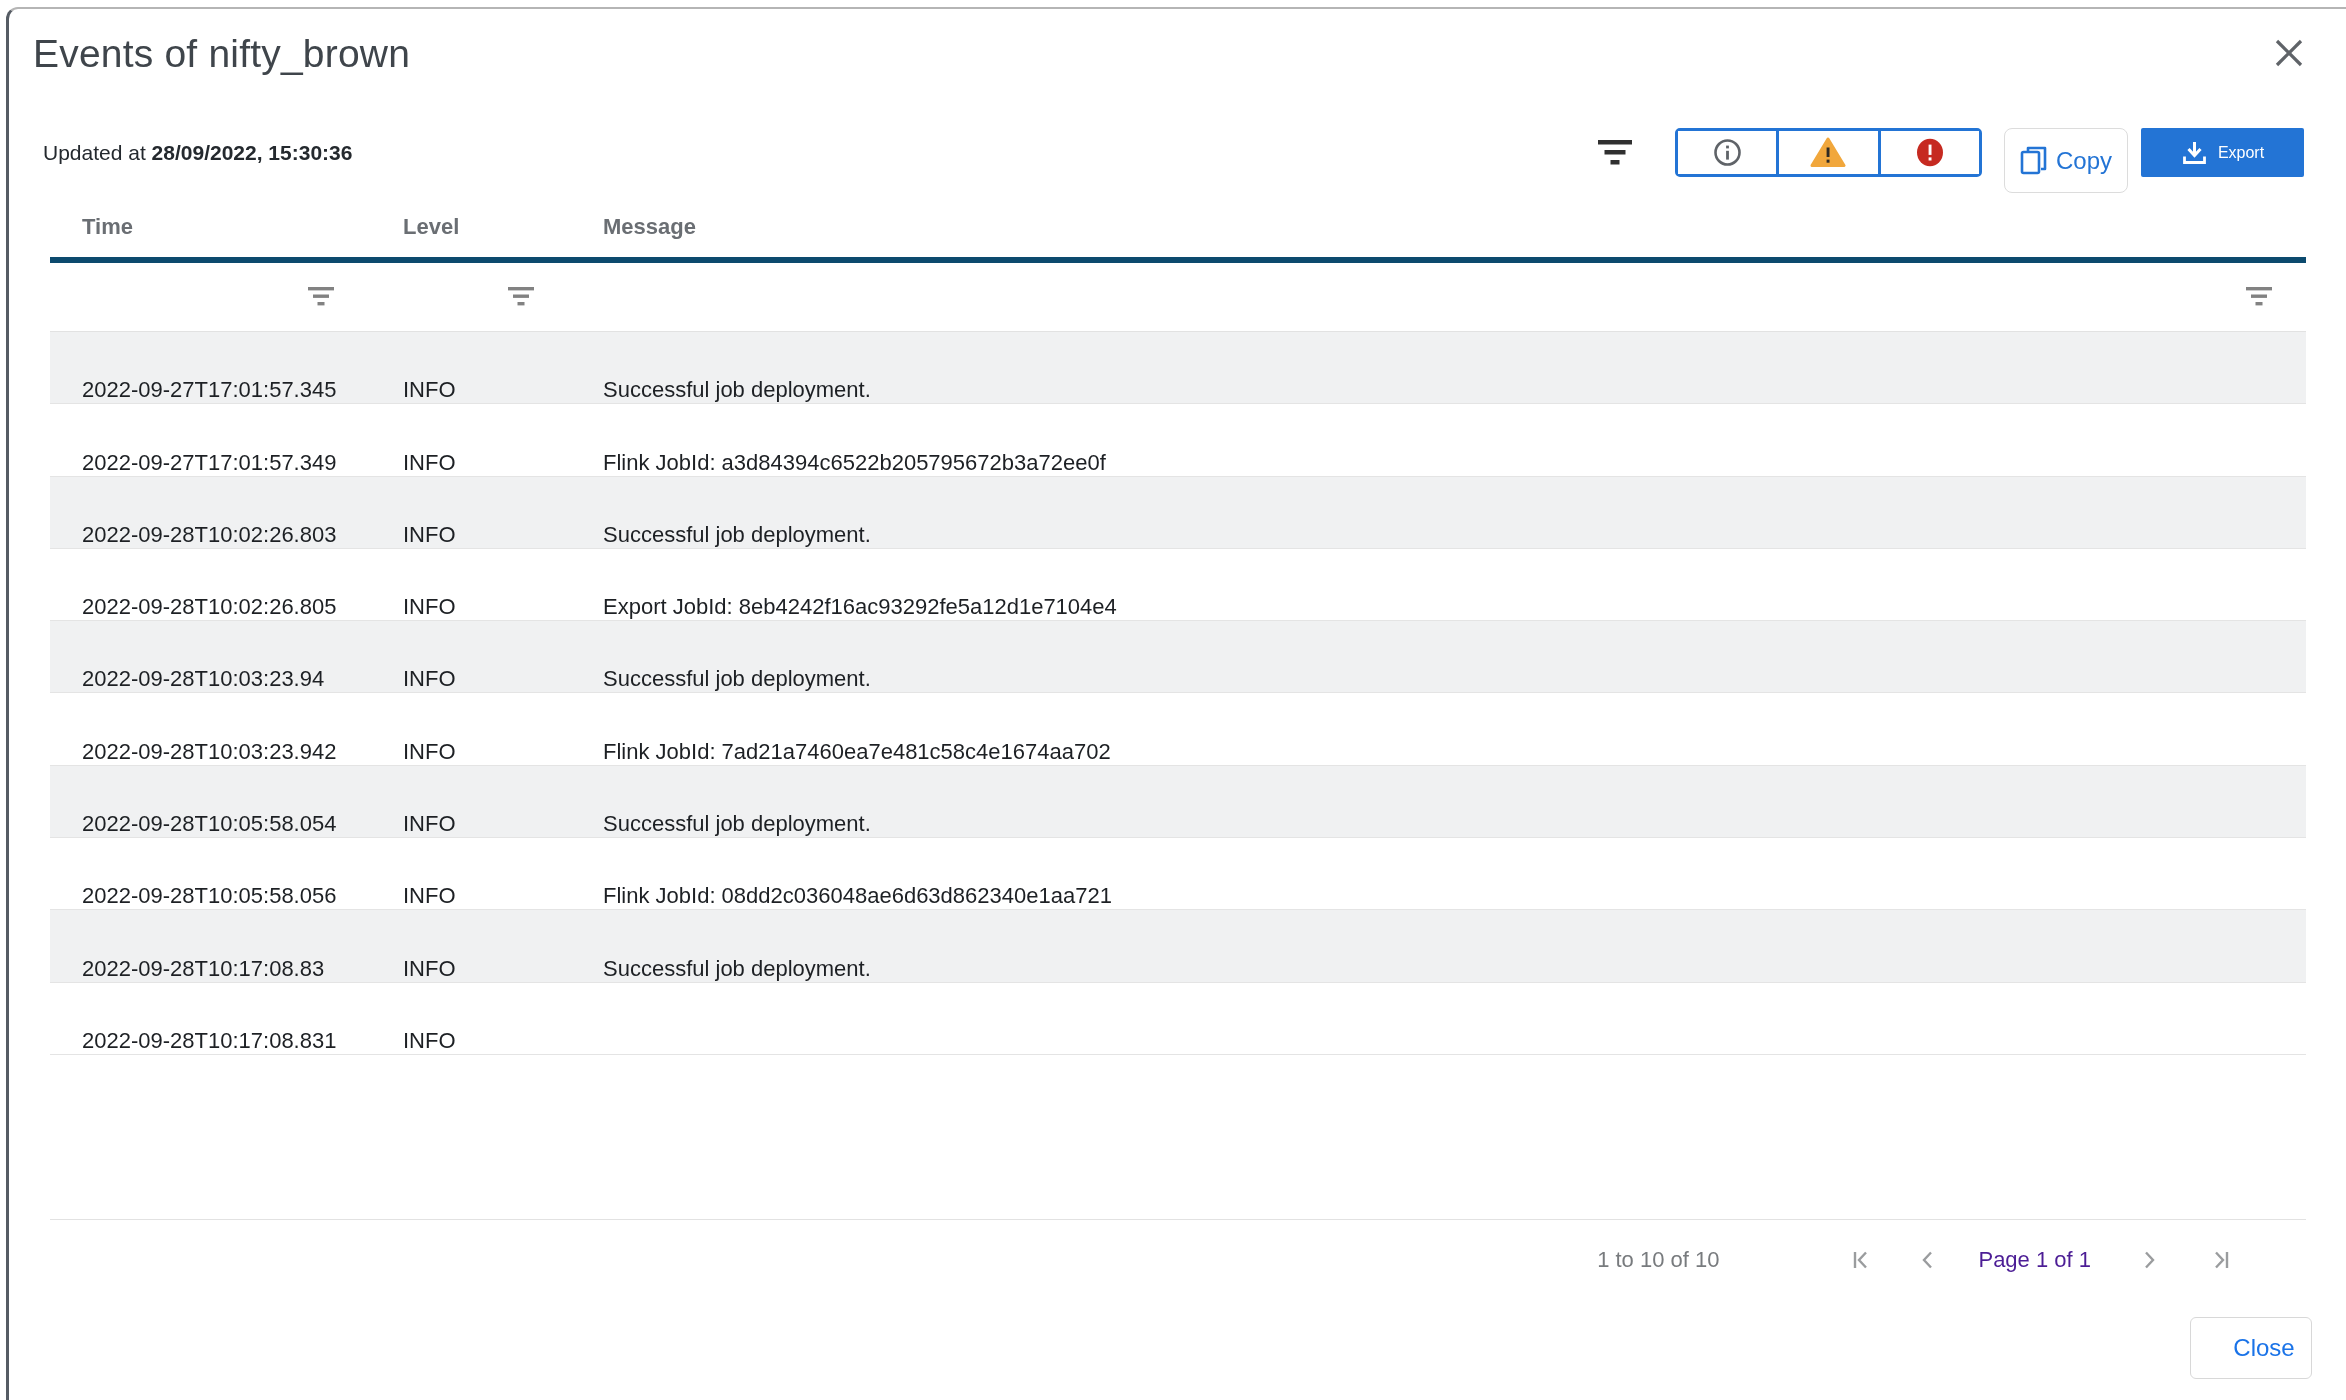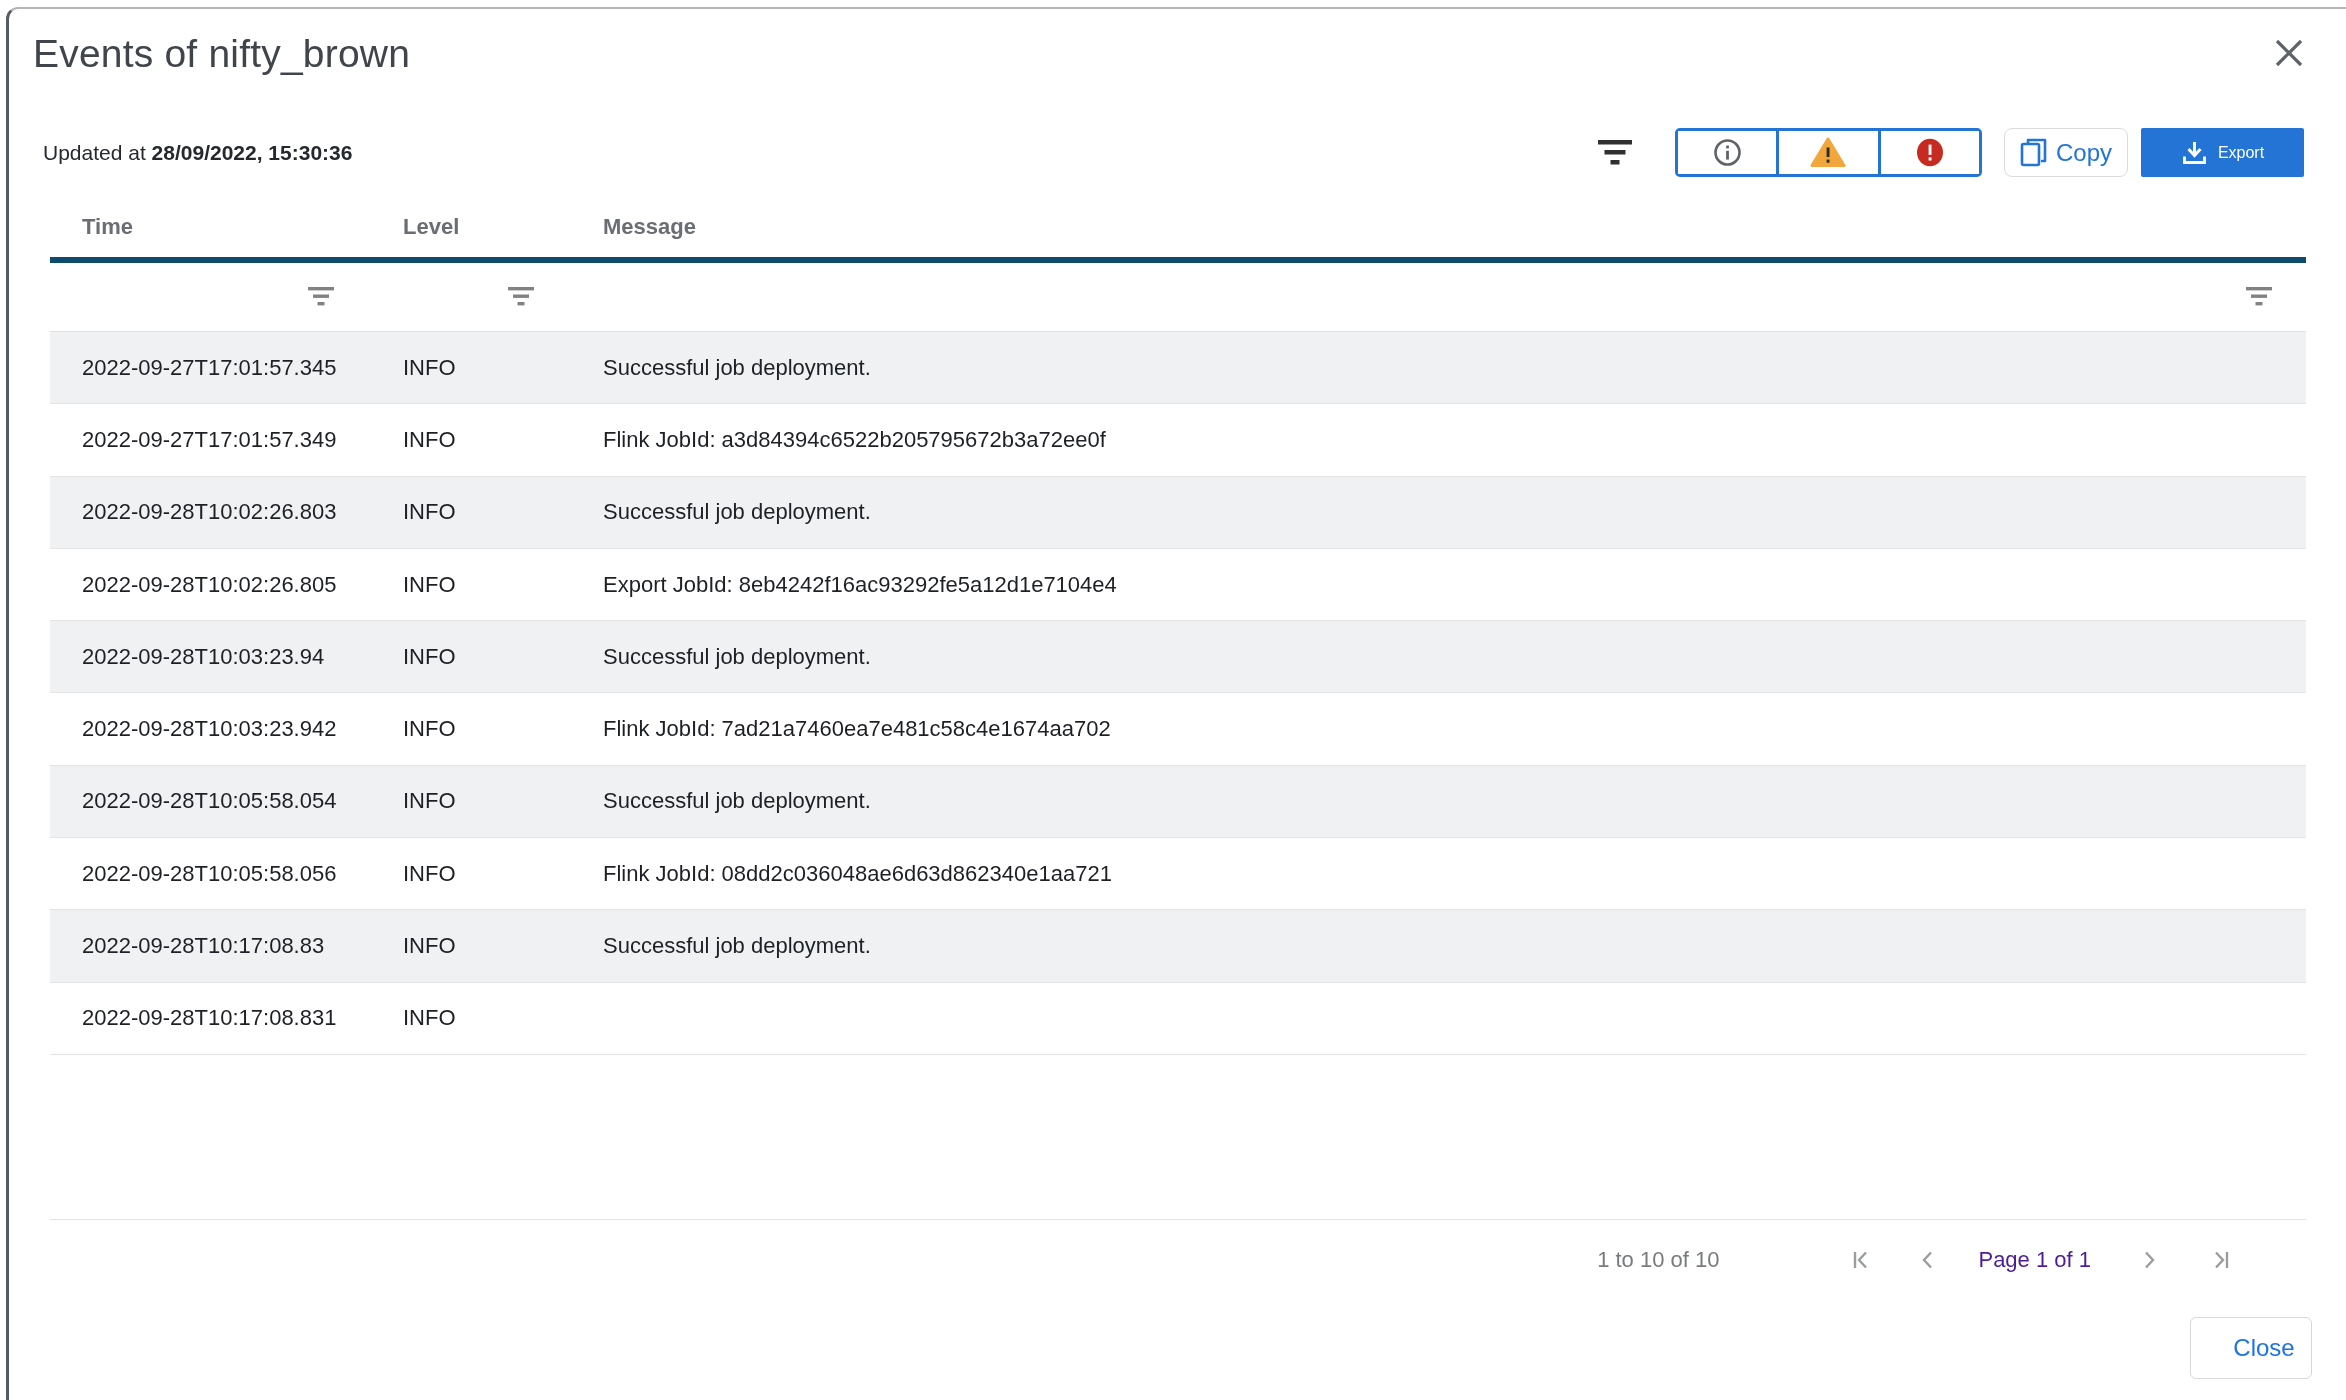--- a/index.html
+++ b/index.html
@@ -43,21 +43,21 @@
     display:flex;box-sizing:border-box;
     border:3px solid var(--accent);border-radius:5px;background:#fff;
   }
   .sev-btn{
     flex:1;display:flex;align-items:center;justify-content:center;
     background:#fff;border:none;cursor:pointer;padding:0;
   }
   .sev-btn + .sev-btn{border-left:3px solid var(--accent);}
 
   .copy-btn{
-    left:2004px;top:128px;width:124px;height:49px;box-sizing:border-box;
+    left:2004px;top:128px;width:124px;height:65px;box-sizing:border-box;
     display:flex;align-items:center;justify-content:center;gap:9px;
     background:#fff;border:1px solid #dcdcdc;border-radius:8px;cursor:pointer;
     font-family:inherit;font-size:24px;color:var(--accent);
   }
   .export-btn{
     left:2141px;top:128px;width:163px;height:49px;box-sizing:border-box;
     display:flex;align-items:center;justify-content:center;gap:10px;
     background:var(--accent);border:none;border-radius:2px;cursor:pointer;
     font-family:inherit;font-size:16px;color:#ffffff;
   }
@@ -75,21 +75,21 @@
     font-size:22px;font-weight:700;color:#6a6e73;cursor:pointer;
   }
 
   .filter-row{height:69px;border-bottom:1px solid #e2e2e2;}
   .filter-cell{
     display:flex;align-items:center;justify-content:flex-end;
     padding-right:34px;padding-left:0;
   }
   .filter-cell svg{cursor:pointer;}
 
-  .t-row{height:72.3px;border-bottom:1px solid #e4e4e4;background:#fff;}
+  .t-row{height:72.3px;border-bottom:1px solid #e4e4e4;background:#fff;align-items:flex-end;}
   .t-row.striped{background:#f0f1f2;}
   .t-row > div{
     display:flex;align-items:center;white-space:nowrap;overflow:hidden;
     font-size:22px;color:#1d2024;
   }
 
   
   .pager{
     left:50px;top:1219px;width:2256px;height:80px;box-sizing:border-box;
     border-top:1px solid #e2e2e2;

